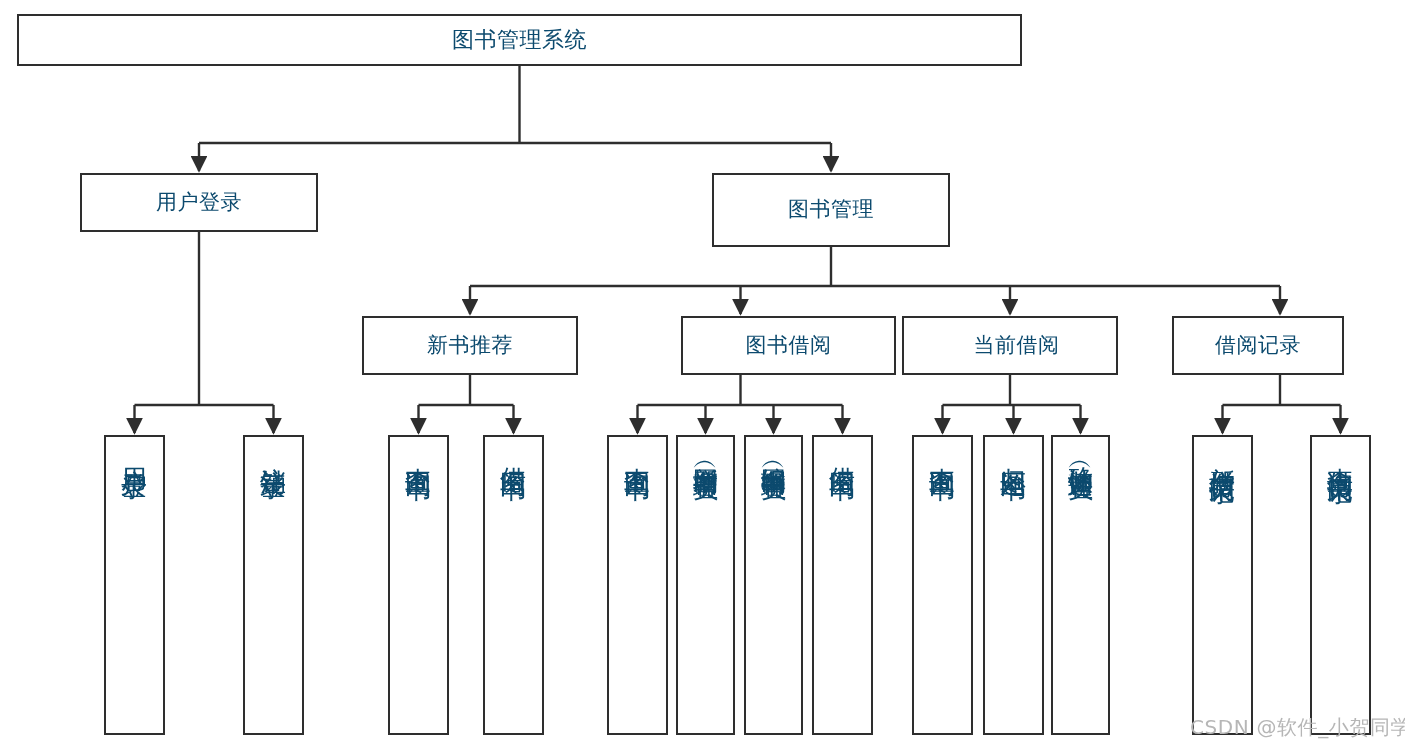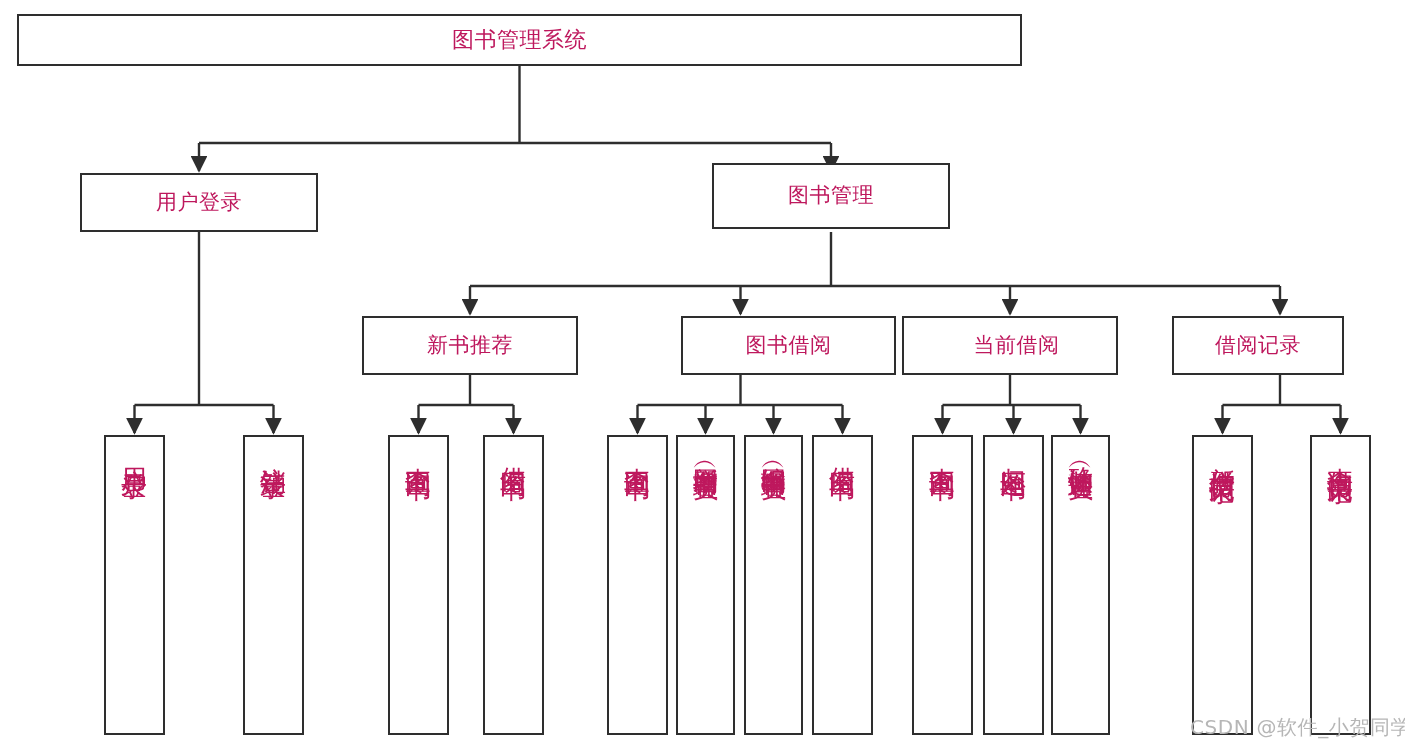--- a/index.html
+++ b/index.html
@@ -35,21 +35,21 @@
     display: flex;
     align-items: center;
     justify-content: center;
     text-align: center;
     overflow: hidden;
   }
   .node .label {
     display: block;
     line-height: 1.12;
     letter-spacing: 0.5px;
-    color: #be185d;
+    color: #0c4a6e;
   }
   
   .node.horiz .label {
     writing-mode: horizontal-tb;
     font-size: 21px;
   }
   .node.root .label { font-size: 22px; }
   
   .node.vert {
     align-items: flex-start;
@@ -125,21 +125,21 @@
       </g>
   </svg>
 
   <div id="node-layer">
       <div class="node horiz root" style="left: 17px; top: 14px; width: 1005px; height: 52px;">
         <span class="label">图书管理系统</span>
       </div>
       <div class="node horiz" style="left: 80px; top: 173px; width: 238px; height: 59px;">
         <span class="label">用户登录</span>
       </div>
-      <div class="node horiz" style="left: 712px; top: 163px; width: 238px; height: 66px; text-align: right;">
+      <div class="node horiz" style="left: 712px; top: 173px; width: 238px; height: 74px; text-align: right;">
         <span class="label">图书管理</span>
       </div>
       <div class="node horiz" style="left: 362px; top: 316px; width: 216px; height: 59px;">
         <span class="label">新书推荐</span>
       </div>
       <div class="node horiz" style="left: 633px; top: 316px; width: 215px; height: 59px; margin-left: 48px;">
         <span class="label">图书借阅</span>
       </div>
       <div class="node horiz" style="left: 902px; top: 316px; width: 216px; height: 59px; padding-left: 13px;">
         <span class="label">当前借阅</span>

